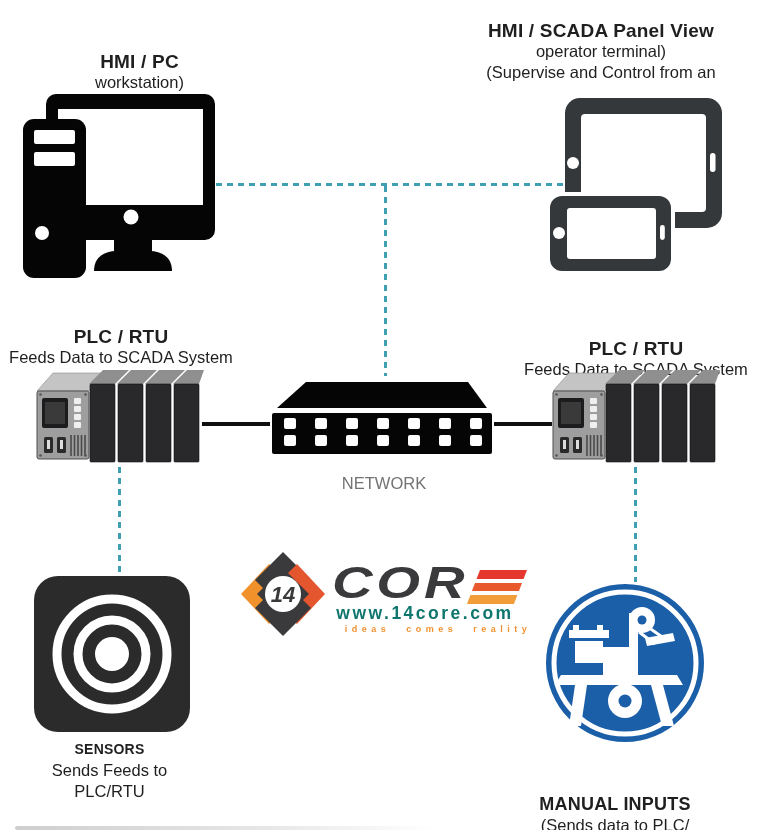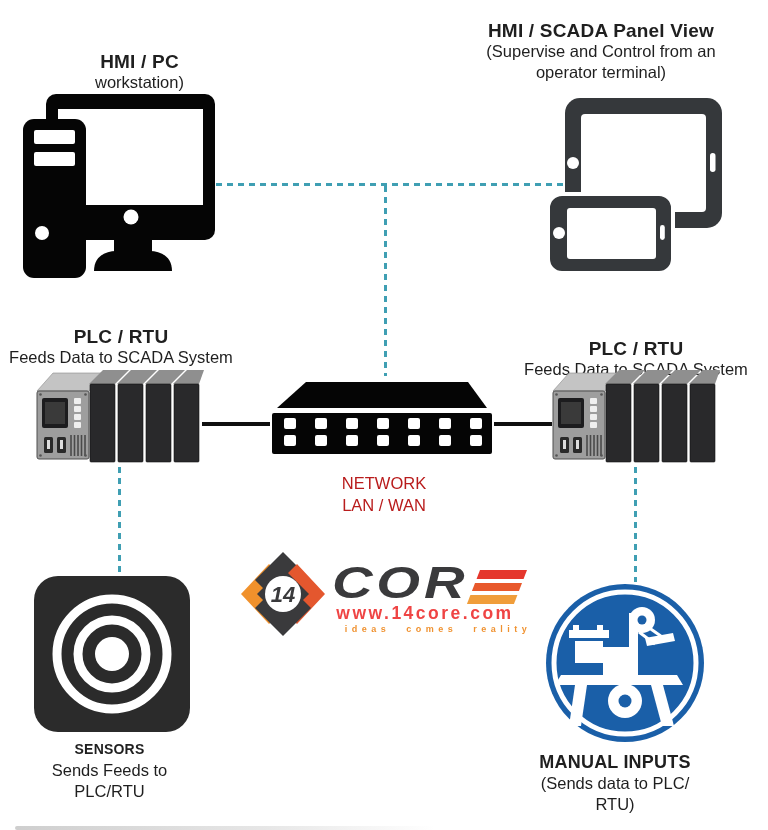--- a/index.html
+++ b/index.html
@@ -4,38 +4,38 @@
 <style>
   html,body{margin:0;padding:0;background:#ffffff;}
   #stage{
     position:relative;width:768px;height:830px;background:#ffffff;overflow:hidden;
     font-family:"Liberation Sans","DejaVu Sans",sans-serif;color:#1f1f1f;
   }
   .abs{position:absolute;}
   .label{ text-align:center; line-height:21px; }
   .label .title{ font-weight:bold; font-size:19px; letter-spacing:0.2px; }
   .label .sub{ font-size:16.5px; }
-  .net-label{ text-align:center; font-size:16.5px; line-height:22px; color:#b91c1c; }
+  .net-label{ text-align:center; font-size:16.5px; line-height:22px; color:#737373; }
   
   .dash-h{ height:3px; background:repeating-linear-gradient(to right,#3f9fb3 0 6px,transparent 6px 11px); }
   .dash-v{ width:3px;  background:repeating-linear-gradient(to bottom,#3f9fb3 0 6px,transparent 6px 11px); }
   .solid-h{ height:3.5px; background:#101010; }
   
   .core-word{
     font-weight:bold; font-style:italic; font-size:45px; line-height:40px;
     letter-spacing:3px; color:#3a3a3c; transform:scaleX(1.25); transform-origin:0 50%;
     white-space:nowrap;
   }
   .e-bars{ transform:skewX(-21deg); transform-origin:0 100%; }
   .e-bar{ width:47px; height:8.5px; margin-bottom:4.2px; }
   .e-bar.b1{ background:#e5372d; }
   .e-bar.b2{ background:#e8592c; }
   .e-bar.b3{ background:#f09d3a; margin-bottom:0; }
   .core-url{
-    font-size:17.5px; font-weight:bold; letter-spacing:2.5px; color:#ef4444;
+    font-size:17.5px; font-weight:bold; letter-spacing:2.5px; color:#0f766e;
     text-align:center; white-space:nowrap;
   }
   .core-tagline{
     font-size:9px; font-weight:bold; letter-spacing:4.5px; word-spacing:9px;
     color:#f09230; text-align:center; white-space:nowrap;
   }
   .bottom-artifact{
     height:4px; background:linear-gradient(to right,rgba(80,80,80,.28),rgba(120,120,120,.18) 60%,rgba(120,120,120,0));
     border-radius:2px;
   }
@@ -45,22 +45,22 @@
 
 <div id="stage">
 
   <div class="abs label" style="left:12px;top:4px;width:255px;margin-top:47px;">
     <div class="title">HMI / PC</div>
     <div class="sub">workstation)</div>
   </div>
 
   <div class="abs label" style="left:470px;top:20px;width:262px;">
     <div class="title">HMI / SCADA Panel View</div>
+    <div class="sub">operator terminal)</div>
     <div class="sub">(Supervise and Control from an</div>
-    <div class="sub">operator terminal)</div>
   </div>
 
   <svg class="abs" style="left:18px;top:85px;" width="200" height="196" viewBox="0 0 200 196">
     <rect x="28" y="9" width="169" height="146" rx="10" fill="#050505"></rect>
     <rect x="40" y="24" width="145" height="96" fill="#ffffff"></rect>
     <circle cx="113" cy="132" r="7.5" fill="#ffffff"></circle>
     <rect x="96" y="155" width="38" height="14" fill="#050505"></rect>
     <path d="M76,186 C76,171 88,166 98,166 L132,166 C142,166 154,171 154,186 Z" fill="#050505"></path>
     <rect x="5" y="34" width="63" height="159" rx="11" fill="#050505"></rect>
     <rect x="16" y="45" width="41" height="14" rx="2" fill="#ffffff"></rect>
@@ -177,21 +177,20 @@
       <rect x="79" y="58" width="12" height="11" rx="2"></rect>
         <rect x="110" y="58" width="12" height="11" rx="2"></rect>
       <rect x="141" y="58" width="12" height="11" rx="2"></rect>
         <rect x="172" y="58" width="12" height="11" rx="2"></rect>
       <rect x="203" y="58" width="12" height="11" rx="2"></rect>
     </g>
   </svg>
 
   <div class="abs net-label" style="left:306px;top:472px;width:156px;">
     <div>NETWORK</div>
-    <div>LAN / WAN</div>
   </div>
 
   <svg class="abs" style="left:237px;top:546px;" width="92" height="96" viewBox="0 0 92 96">
     <path d="M4,48 L32,18 L43,28 L25,48 L43,68 L32,78 Z" fill="#f0912c"></path>
     <path d="M46,6 L74,34 L64,44 L46,26 L28,44 L18,34 Z" fill="#3a3a3c"></path>
     <path d="M88,48 L60,18 L50,28 L68,48 L50,68 L60,78 Z" fill="#e4572e"></path>
     <path d="M46,90 L18,62 L28,52 L46,70 L64,52 L74,62 Z" fill="#3a3a3c"></path>
     <polygon points="46,22 72,48 46,74 20,48" fill="#3a3a3c"></polygon>
     <circle cx="46" cy="48" r="18" fill="#ffffff"></circle>
     <text x="46" y="56" text-anchor="middle" font-family="Liberation Sans, sans-serif" font-size="22" font-weight="bold" font-style="italic" fill="#3a3a3c">14</text>
@@ -237,21 +236,21 @@
     <circle cx="80" cy="118" r="6.5" fill="#1a5fa8"></circle>
     <circle cx="97" cy="37" r="13" fill="#ffffff"></circle>
     <circle cx="97" cy="37" r="4.5" fill="#1a5fa8"></circle>
     <g stroke="#ffffff" stroke-width="3">
       <line x1="103" y1="44" x2="120" y2="56"></line>
       <line x1="94" y1="49" x2="110" y2="61"></line>
     </g>
   </svg>
 
   <div class="abs label" style="left:521px;top:752px;width:188px;">
-    <div class="title" style="font-size:18px;">MANUAL INPUTS</div>
+    <div class="title" style="font-size:18px;margin-top:42px;">MANUAL INPUTS</div>
     <div class="sub">(Sends data to PLC/</div>
     <div class="sub">RTU)</div>
   </div>
 
   <div class="abs dash-h" style="left:216px;top:183px;width:350px;"></div>
   <div class="abs dash-v" style="left:384px;top:186px;height:190px;"></div>
   <div class="abs dash-v" style="left:118px;top:467px;height:108px;"></div>
   <div class="abs dash-v" style="left:634px;top:467px;height:115px;"></div>
   <div class="abs solid-h" style="left:202px;top:422px;width:68px;"></div>
   <div class="abs solid-h" style="left:494px;top:422px;width:58px;"></div>

